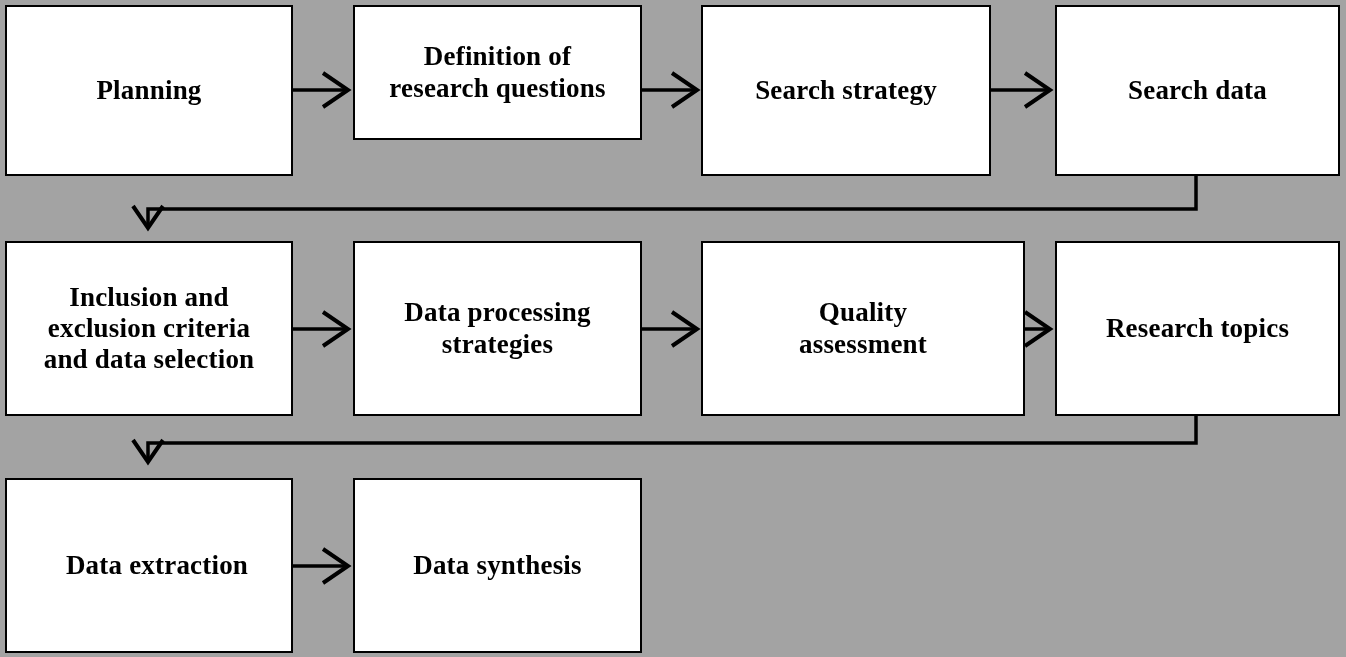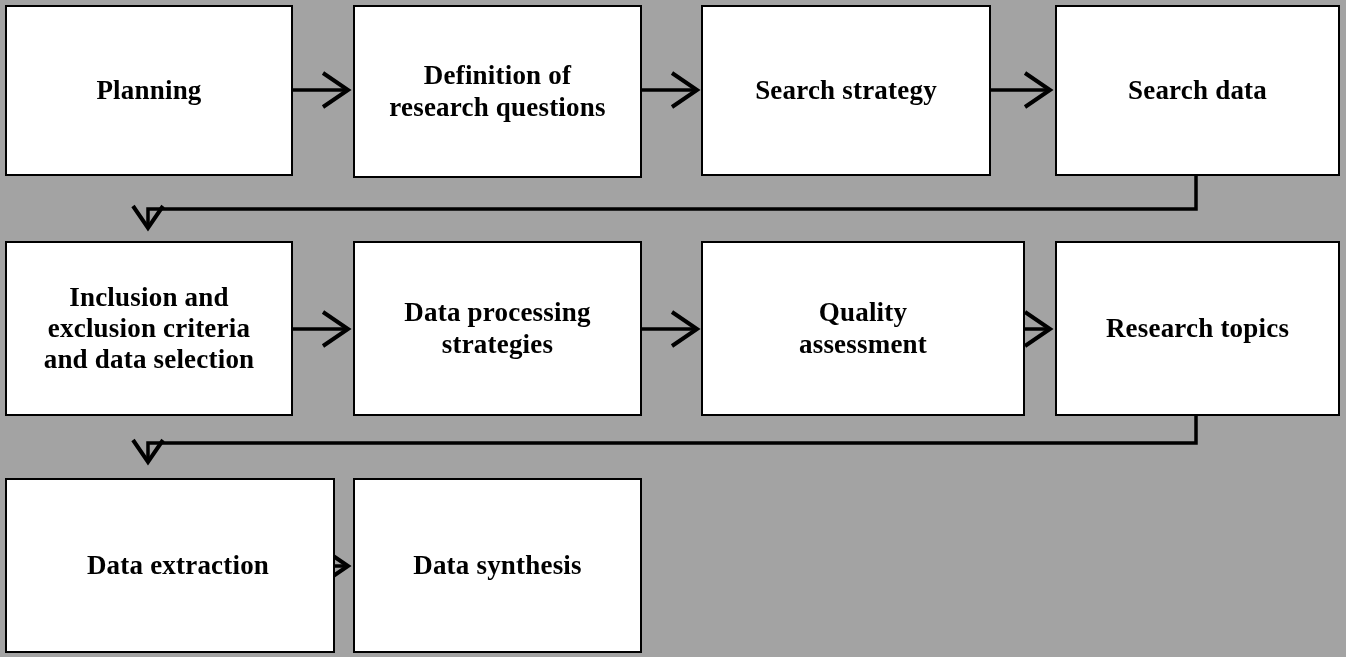--- a/index.html
+++ b/index.html
@@ -41,30 +41,30 @@
     font-family: "Liberation Serif", "DejaVu Serif", serif;
     font-size: 27px;
     line-height: 1.16;
     color: #000000;
     letter-spacing: 0.2px;
     padding: 0 6px;
     white-space: pre-line;
   }
   
   #node-planning       { left: 5px;    top: 5px;   width: 288px; height: 171px; }
-  #node-definition     { left: 353px;  top: 5px;   width: 289px; height: 173px; }
+  #node-definition     { left: 353px;  top: 5px;   width: 289px; height: 135px; }
   #node-search-strategy{ left: 701px;  top: 5px;   width: 290px; height: 171px; }
   #node-search-query   { left: 1055px; top: 5px;   width: 285px; height: 171px; }
   
   #node-inclusion      { left: 5px;    top: 241px; width: 288px; height: 175px; }
   #node-data-processing{ left: 353px;  top: 241px; width: 289px; height: 175px; }
   #node-quality        { left: 701px;  top: 241px; width: 324px; height: 175px; }
   #node-research-topics{ left: 1055px; top: 241px; width: 285px; height: 175px; }
   
-  #node-data-extraction{ left: 5px;    top: 478px; width: 330px; height: 175px; padding-left: 16px; }
+  #node-data-extraction{ left: 5px;    top: 478px; width: 288px; height: 175px; padding-left: 16px; }
   #node-data-synthesis { left: 353px;  top: 478px; width: 289px; height: 175px; }
 </style>
 </head>
 <body>
 
 <div id="canvas">
 
   <svg class="flow-svg" viewBox="0 0 1346 657">
     <g stroke="#000000" stroke-width="3.5" fill="none" stroke-linecap="butt" stroke-linejoin="miter">
 

